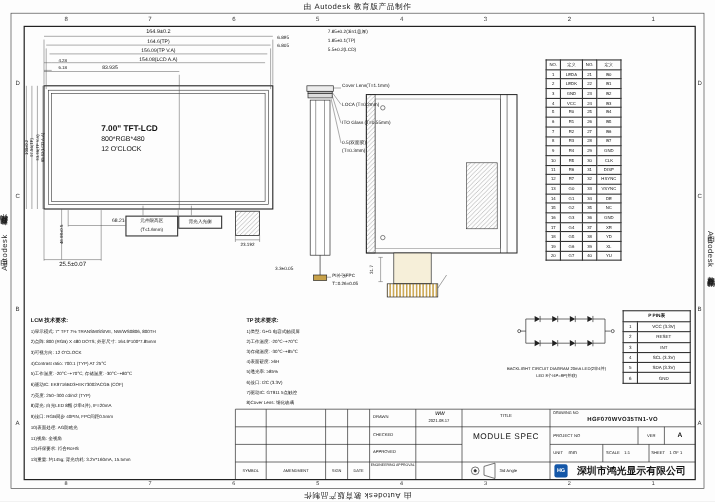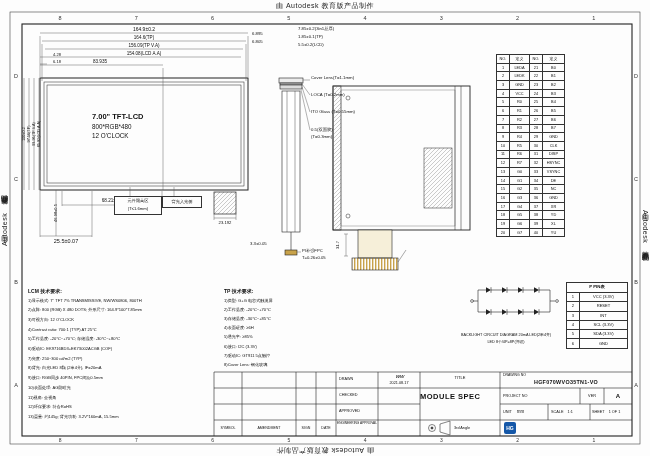--- a/index.html
+++ b/index.html
@@ -447,21 +447,21 @@
   <div class="tb" style="left:316px;top:426px;width:20px;text-align:center;font-size:3.6px;">DATE</div>
 
   <div class="tb" style="left:339px;top:377px;">DRAWN</div>
   <div class="tb" style="left:339px;top:393px;">CHECKED</div>
   <div class="tb" style="left:339px;top:409px;">APPROVED</div>
   <div class="tb" style="left:337px;top:422px;width:40px;white-space:normal;font-size:3.2px;line-height:1.2;">ENGINEERING APPROVAL</div>
   <div class="tb" style="left:382px;top:373px;width:36px;text-align:center;font-size:6px;font-style:italic;">ww</div>
   <div class="tb" style="left:380px;top:381px;width:38px;text-align:center;">2021.08.17</div>
 
   <div class="tb" style="left:420px;top:375px;width:80px;text-align:center;font-size:4px;">TITLE</div>
-  <div class="tb" style="left:420px;top:392px;width:80px;text-align:left;font-size:7.5px;font-weight:bold;letter-spacing:.5px;">MODULE SPEC</div>
+  <div class="tb" style="left:420px;top:392px;width:80px;text-align:center;font-size:7.5px;font-weight:normal;letter-spacing:.5px;">MODULE SPEC</div>
 
   <div class="tb" style="left:503px;top:373px;font-size:3.5px;">DRAWING NO</div>
   <div class="tb" style="left:500px;top:379px;width:132px;text-align:center;font-size:5.4px;font-weight:bold;letter-spacing:.3px;">HGF070WVO35TN1-VO</div>
 
   <div class="tb" style="left:503px;top:390px;height:12px;line-height:12px;">PROJECT NO</div>
   <div class="tb" style="left:580px;top:390px;width:24px;height:12px;line-height:12px;text-align:center;">VER</div>
   <div class="tb" style="left:604px;top:390px;width:28px;height:12px;line-height:12px;text-align:center;font-size:6px;font-weight:bold;">A</div>
 
   <div class="tb" style="left:503px;top:406px;height:12px;line-height:12px;">
     <span>UNIT</span>
@@ -472,14 +472,15 @@
     <span style="margin-left:3px;">1:1</span>
   </div>
   <div class="tb" style="left:592px;top:406px;height:12px;line-height:12px;">
     <span>SHEET</span>
     <span style="margin-left:3px;">1 OF 1</span>
   </div>
 
   <div class="tb" style="left:454px;top:422px;height:12px;line-height:12px;">3rd Angle</div>
 
   <div class="logo" style="left:504px;top:422px;width:12px;height:12px;line-height:12px;background:#1457a8;">HG</div>
+  <div class="tb" style="left:518px;top:421px;width:112px;height:14px;line-height:14px;text-align:center;font-size:9px;font-weight:bold;">深圳市鸿光显示有限公司</div>
 
 </div>
 
 </body></html>

